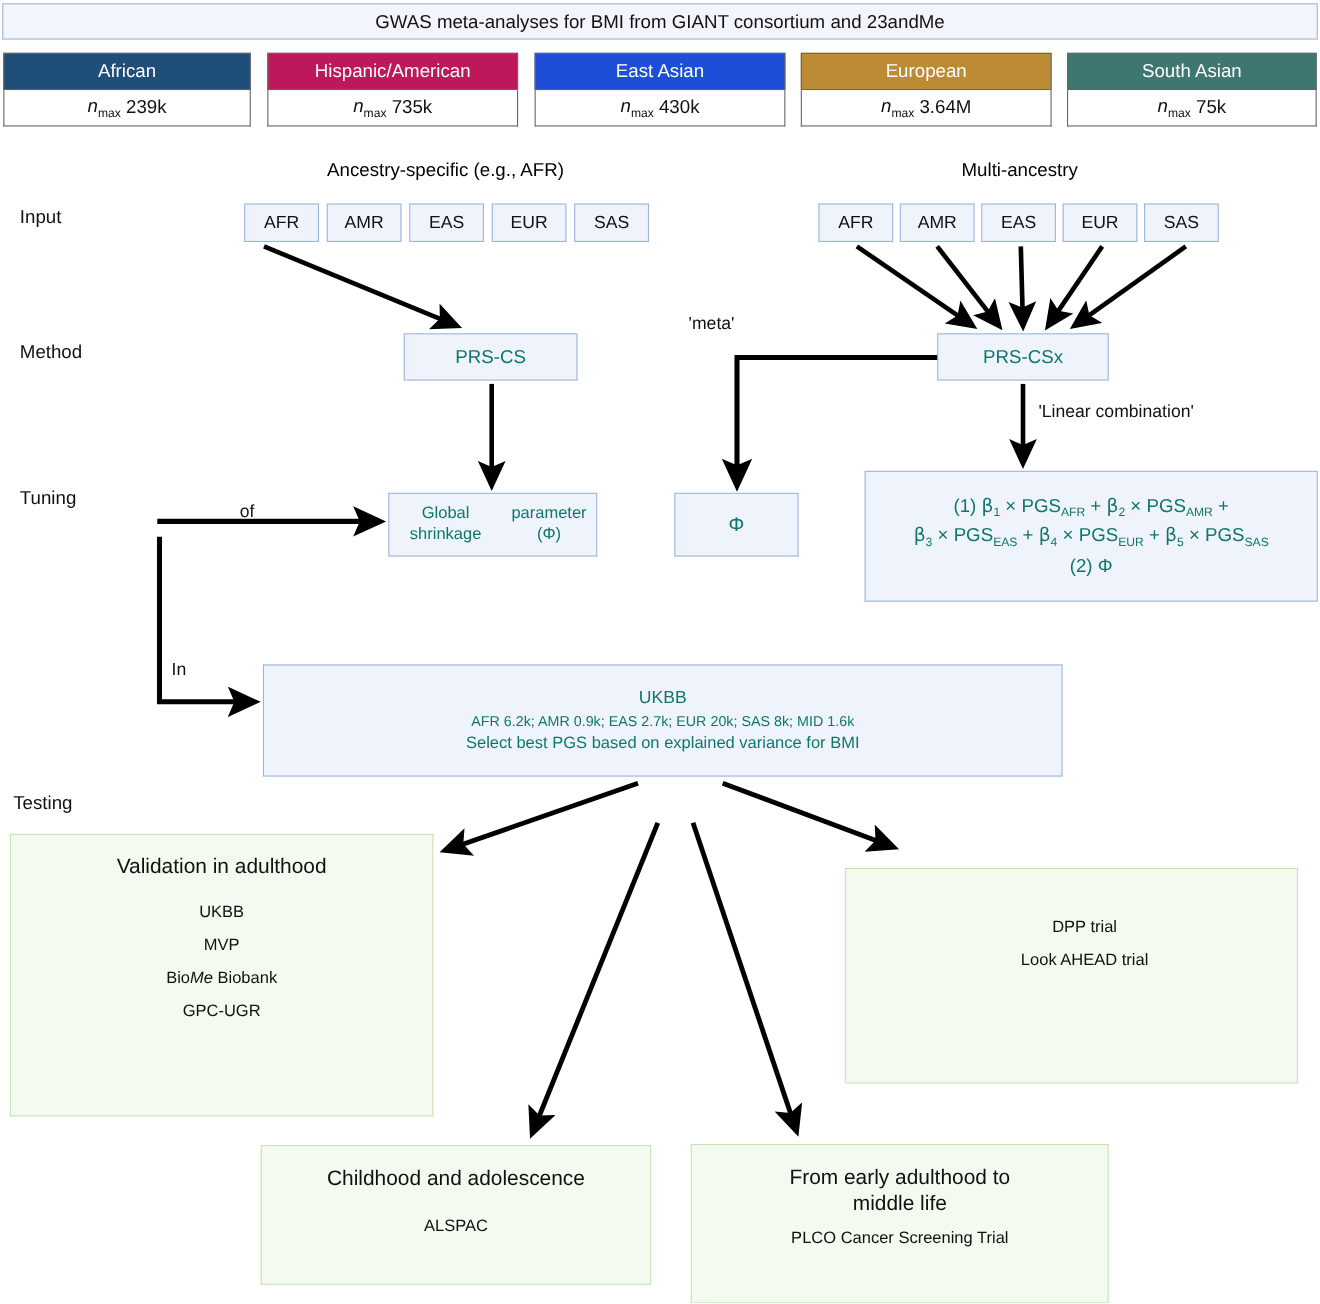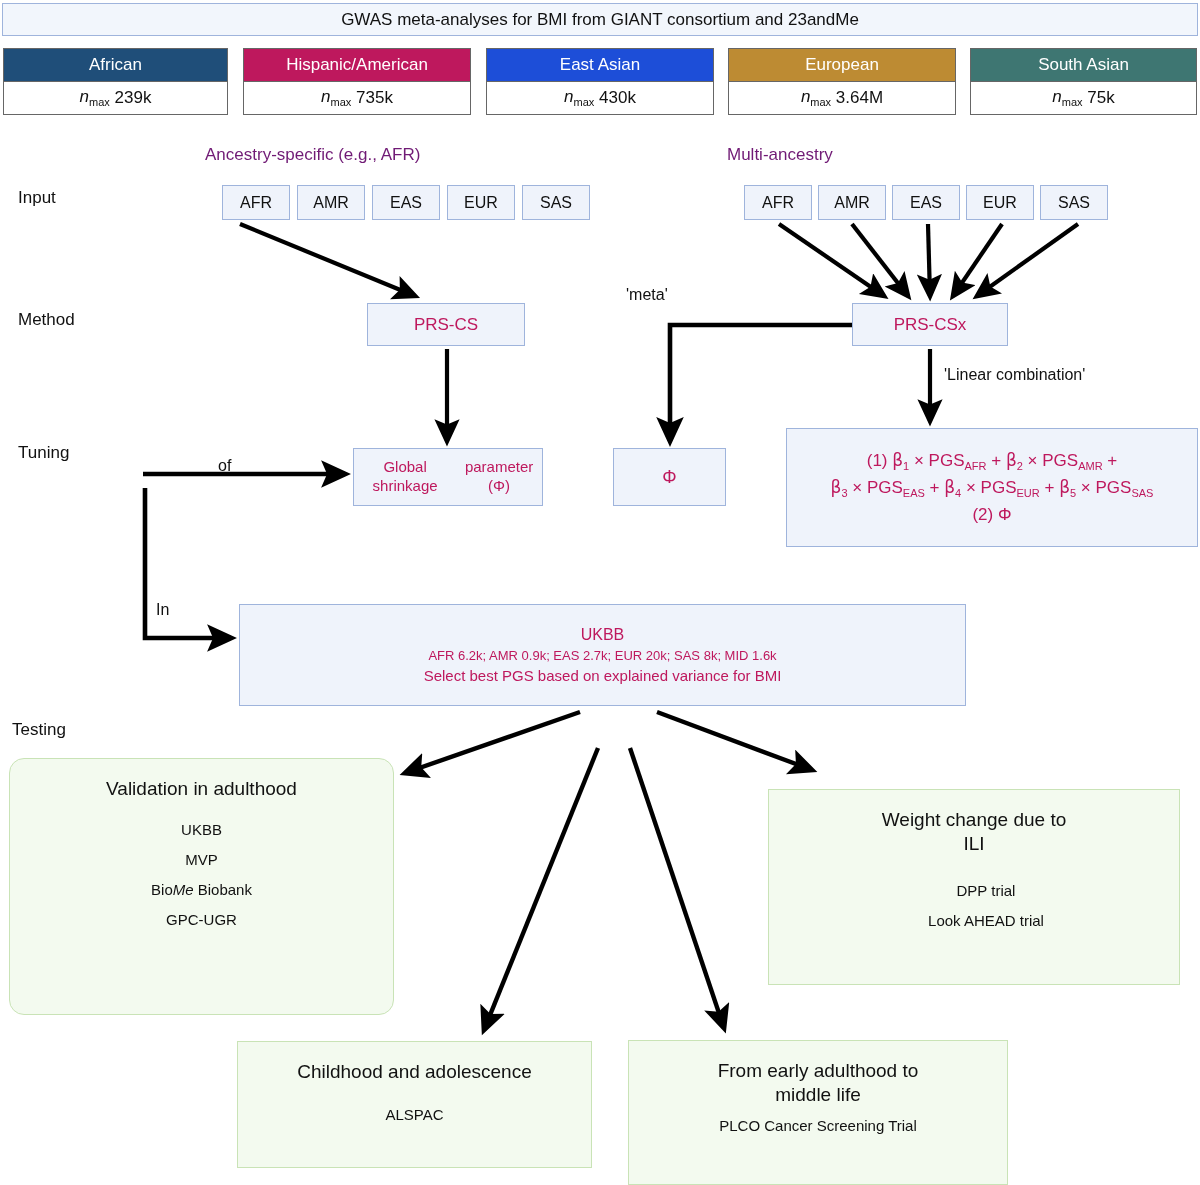--- a/index.html
+++ b/index.html
@@ -27,27 +27,27 @@
     background:#fff;border:1.2px solid #666;border-top:none;box-sizing:border-box;
     font-size:17px;color:#111;
   }
   .nmax{font-style:italic;}
   .nmax sub{font-style:normal;font-size:11px;}
 
   
   .rowlabel{font-size:17px;color:#111;}
 
   
-  .caption{font-size:17px;color:#701a75;text-align:left;}
+  .caption{font-size:17px;color:#000000;text-align:center;}
 
   
   .bbox{
     background:#EFF3FB;border:1.4px solid #9FB4DC;box-sizing:border-box;
     display:flex;align-items:center;justify-content:center;text-align:center;
-    font-size:15px;color:#be185d;line-height:1.25;
+    font-size:15px;color:#0f766e;line-height:1.25;
   }
   .anc-chip{
     background:#EFF3FB;border:1.4px solid #9FB4DC;box-sizing:border-box;
     height:35px;display:flex;align-items:center;justify-content:center;
     font-size:16px;color:#111;
   }
 
   
   .gbox{
     background:#F3FAEF;border:1.3px solid #C9E3B6;box-sizing:border-box;
@@ -154,35 +154,31 @@
     </div>
     <div>(2) Φ</div>
   </div>
 
   <div class="abs bbox" style="left:239px;top:604px;width:727px;height:102px;flex-direction:column;justify-content:center;">
     <div style="font-size:16px;">UKBB</div>
     <div style="font-size:13px;margin-top:3px;">AFR 6.2k; AMR 0.9k; EAS 2.7k; EUR 20k; SAS 8k; MID 1.6k</div>
     <div style="font-size:15px;margin-top:3px;">Select best PGS based on explained variance for BMI</div>
   </div>
 
-  <div class="abs gbox" style="left:9px;top:758px;width:385px;height:257px;border-radius:15px;">
+  <div class="abs gbox" style="left:9px;top:758px;width:385px;height:257px;">
     <div class="g-title">Validation in adulthood</div>
     <div class="g-list">
       <div>UKBB</div>
       <div>MVP</div>
       <div>Bio<span class="ital">Me</span> Biobank</div>
       <div>GPC-UGR</div>
     </div>
   </div>
 
   <div class="abs gbox" style="left:768px;top:789px;width:412px;height:196px;">
-    <div class="g-title">
-      <div>Weight change due to</div>
-      <div>ILI</div>
-    </div>
     <div class="g-list" style="margin-top:20px;padding-left:24px;">
       <div>DPP trial</div>
       <div>Look AHEAD trial</div>
     </div>
   </div>
 
   <div class="abs gbox" style="left:237px;top:1041px;width:355px;height:127px;">
     <div class="g-title">Childhood and adolescence</div>
     <div class="g-list" style="margin-top:16px;">
       <div>ALSPAC</div>

